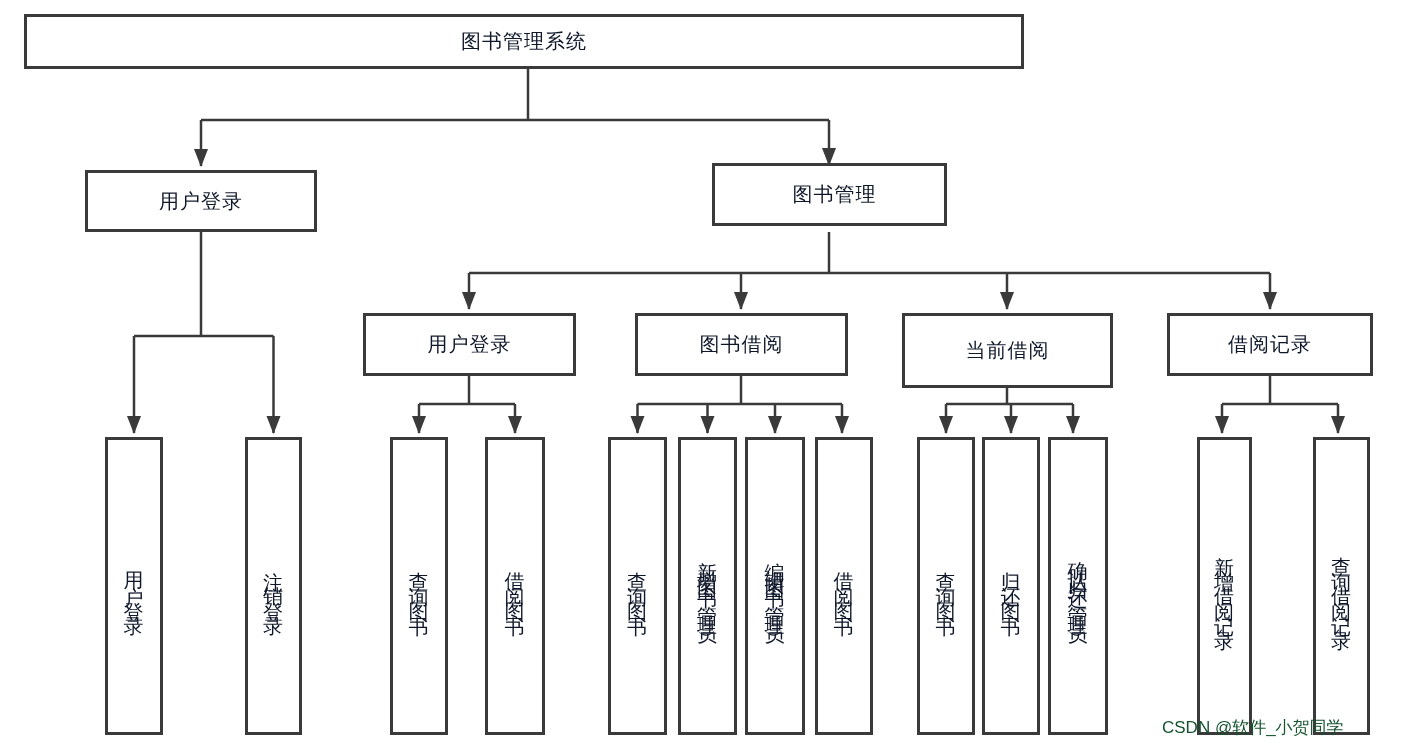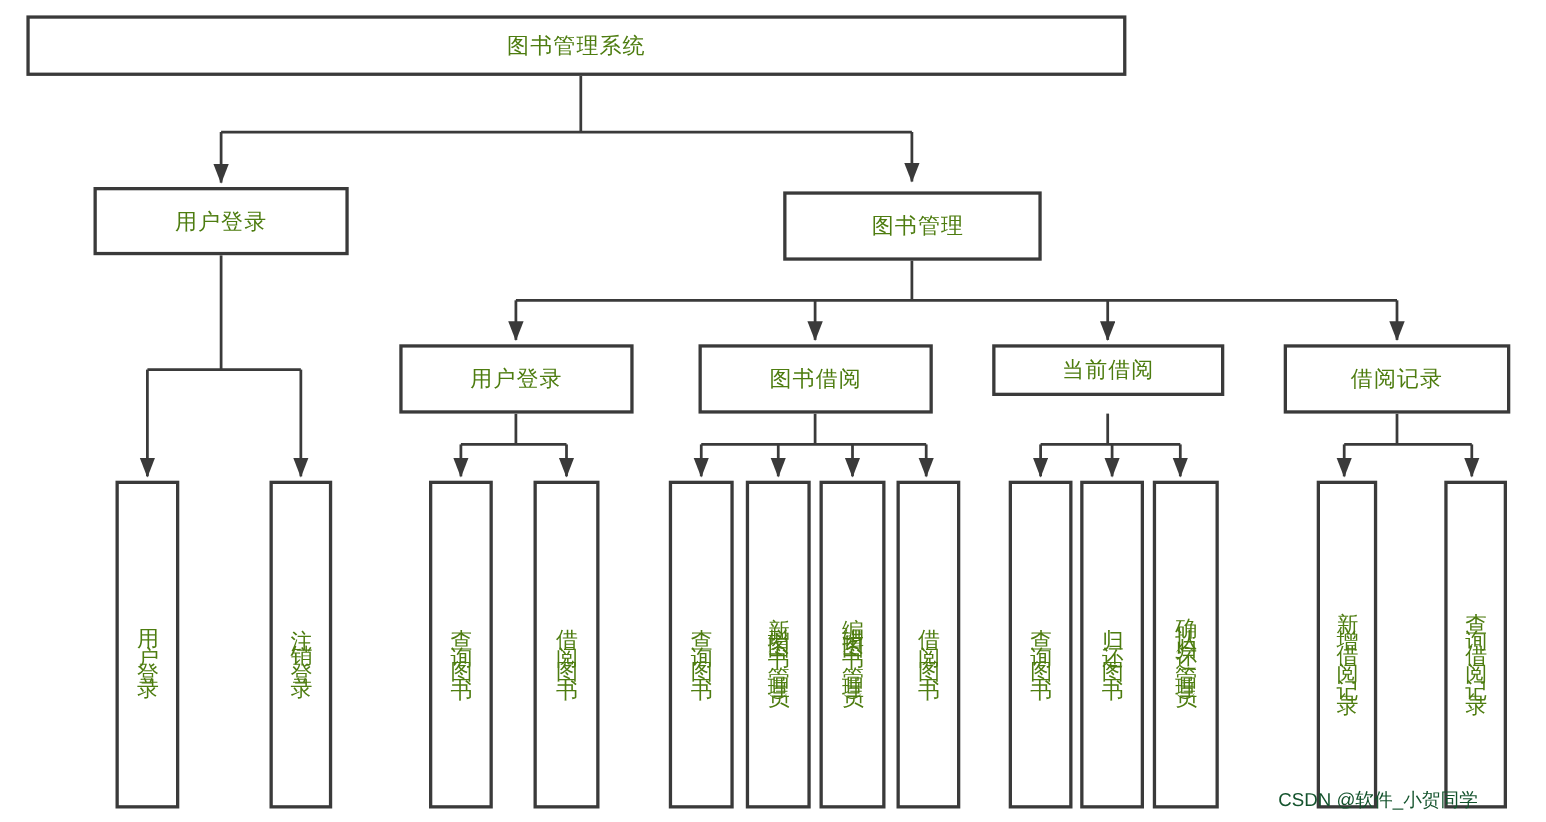--- a/index.html
+++ b/index.html
@@ -4,21 +4,21 @@
 <style>
   html,body { margin:0; padding:0; background:#ffffff; }
   .canvas {
     position:relative; width:1405px; height:747px; background:#ffffff;
     font-family:"Liberation Sans", sans-serif; overflow:hidden;
   }
   svg.connectors { position:absolute; left:0; top:0; width:1405px; height:747px; }
   .node {
     position:absolute; box-sizing:border-box; background:#ffffff;
     border:3px solid #3a3a3a; display:flex; align-items:center; justify-content:center;
-    color:#4d7c0f; z-index:2;
+    color:#0f172a; z-index:2;
   }
   .h { font-size:20px; letter-spacing:1px; white-space:nowrap; }
   .vtxt {
     writing-mode:vertical-rl; text-orientation:mixed;
     font-size:20px; line-height:1; letter-spacing:15px;
   }
   .vtxt.tight { letter-spacing:9px; }
   .watermark {
     position:absolute; left:1162px; top:716px; z-index:6;
     font-size:17px; color:#14532d; white-space:nowrap;
@@ -77,31 +77,31 @@
     <path d="M1338 404 V433" marker-end="url(#arrow)"></path>
   </svg>
 
   <div class="node" style="left:24px; top:14px; width:1000px; height:55px;">
     <span class="h">图书管理系统</span>
   </div>
 
   <div class="node" style="left:85px; top:170px; width:232px; height:62px;">
     <span class="h">用户登录</span>
   </div>
-  <div class="node" style="left:712px; top:174px; width:235px; height:63px;padding-left:10px;">
+  <div class="node" style="left:712px; top:163px; width:235px; height:63px;padding-left:10px;">
     <span class="h">图书管理</span>
   </div>
 
   <div class="node" style="left:363px; top:313px; width:213px; height:63px;">
     <span class="h">用户登录</span>
   </div>
   <div class="node" style="left:635px; top:313px; width:213px; height:63px;justify-content:center;">
     <span class="h">图书借阅</span>
   </div>
-  <div class="node" style="left:902px; top:313px; width:211px; height:47px;">
+  <div class="node" style="left:902px; top:313px; width:211px; height:75px;">
     <span class="h">当前借阅</span>
   </div>
   <div class="node" style="left:1167px; top:313px; width:206px; height:63px;text-align:center;">
     <span class="h">借阅记录</span>
   </div>
 
   <div class="node" style="left:105px; top:437px; width:58px; height:298px;">
     <span class="vtxt">用户登录</span>
   </div>
   <div class="node" style="left:245px; top:437px; width:57px; height:298px;">

